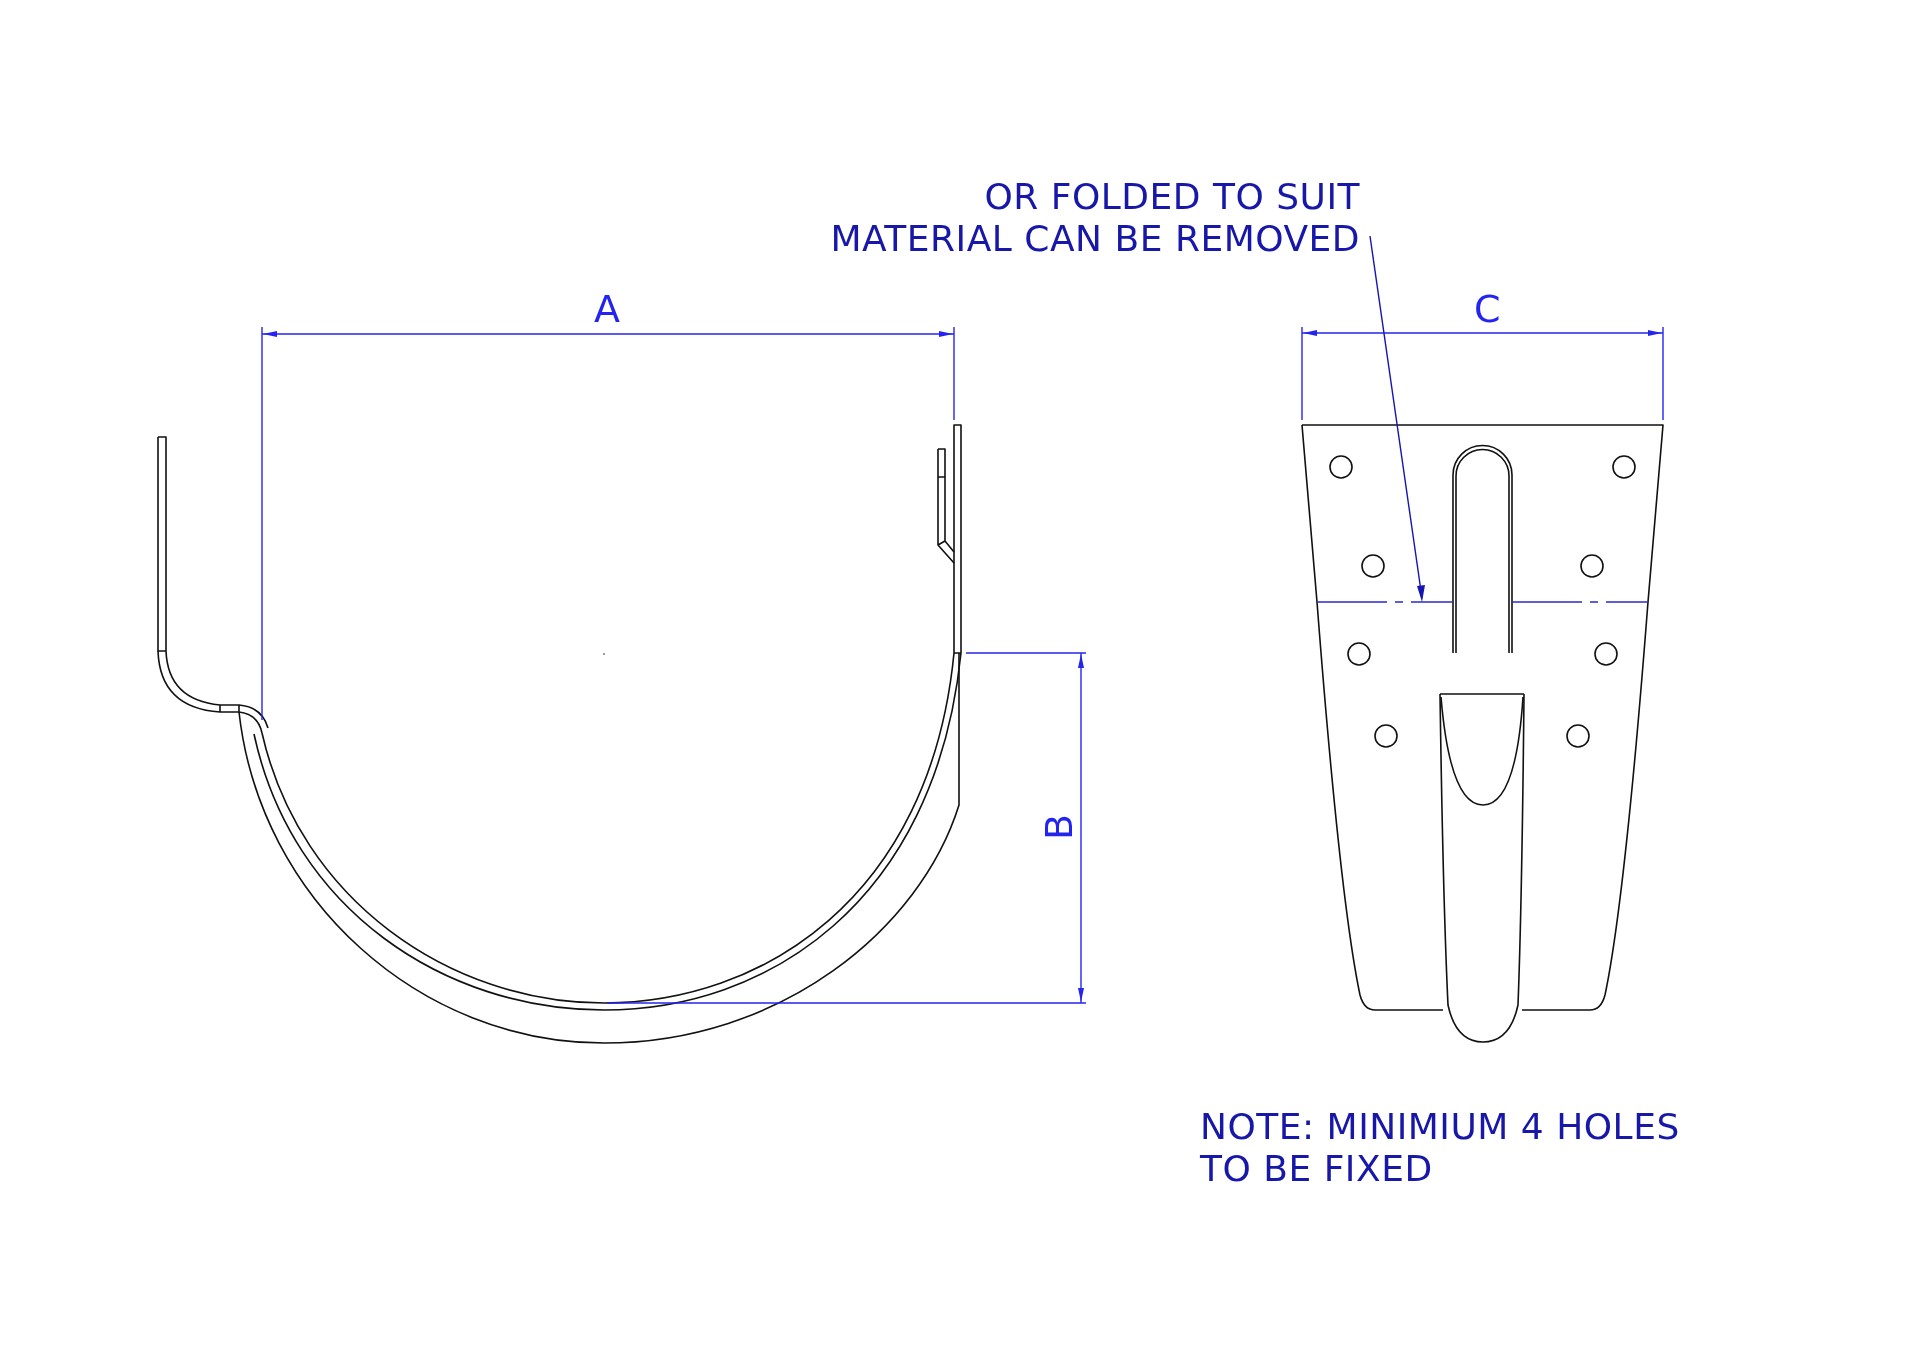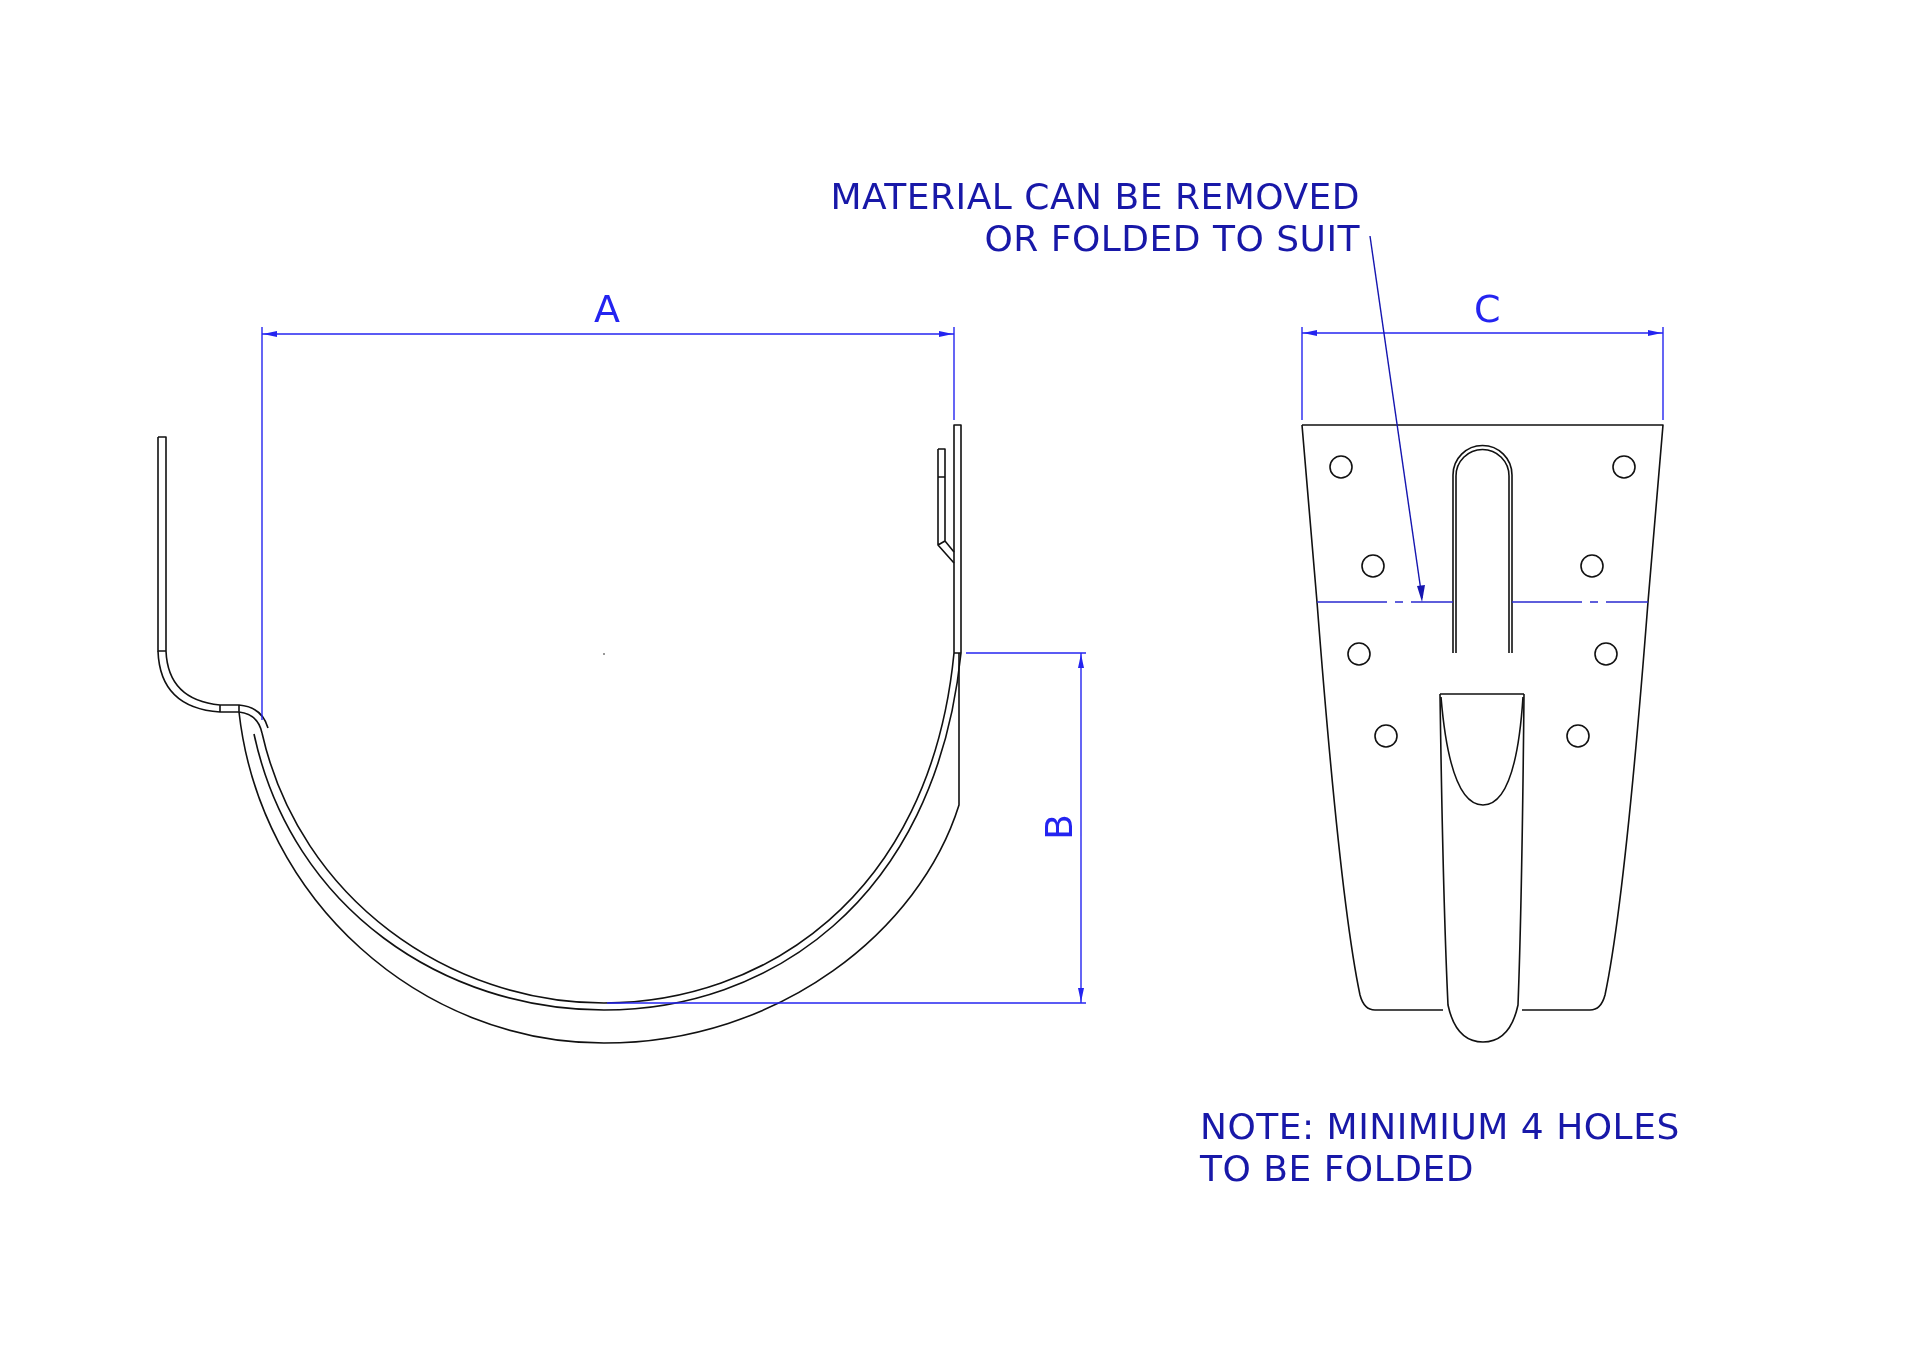--- a/index.html
+++ b/index.html
@@ -91,24 +91,24 @@
     <polygon class="arrow" points="1662,333 1648,330 1648,336"></polygon>
   </g>
 
   <g>
     <line class="leader" x1="1370" y1="236" x2="1422" y2="598"></line>
     <polygon class="arrow-leader" points="1422,602 1417,586 1425,585"></polygon>
   </g>
 </svg>
 
 <div class="label note" style="left:760px; top:176px; width:600px;">
+  <div>OR FOLDED TO SUIT</div>
   <div>MATERIAL CAN BE REMOVED</div>
-  <div>OR FOLDED TO SUIT</div>
 </div>
 
 <div class="label note2" style="left:1200px; top:1106px; width:560px;">
   <div>NOTE: MINIMIUM 4 HOLES</div>
-  <div>TO BE FOLDED</div>
+  <div>TO BE FIXED</div>
 </div>
 
 <div class="dimlabel" style="left:594px; top:290px;">A</div>
 <div class="dimlabel" style="left:1474px; top:290px;">C</div>
 <div class="dimlabel" style="left:1046px; top:808px; transform: rotate(-90deg); transform-origin: center;">B</div>
 
 </body></html>

